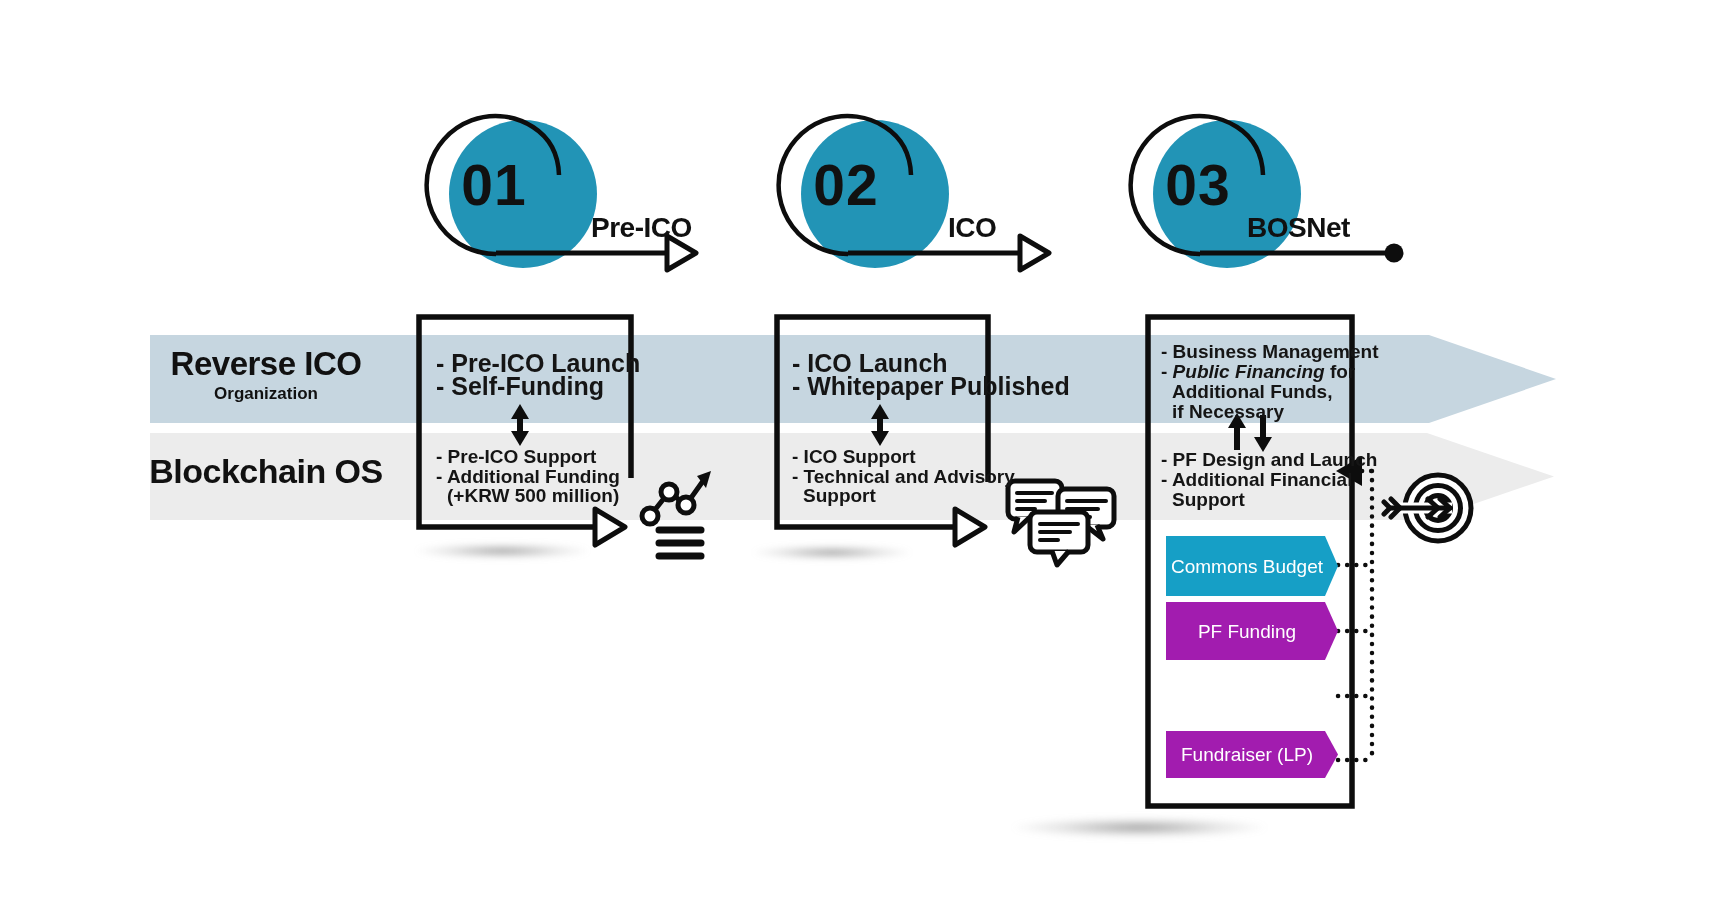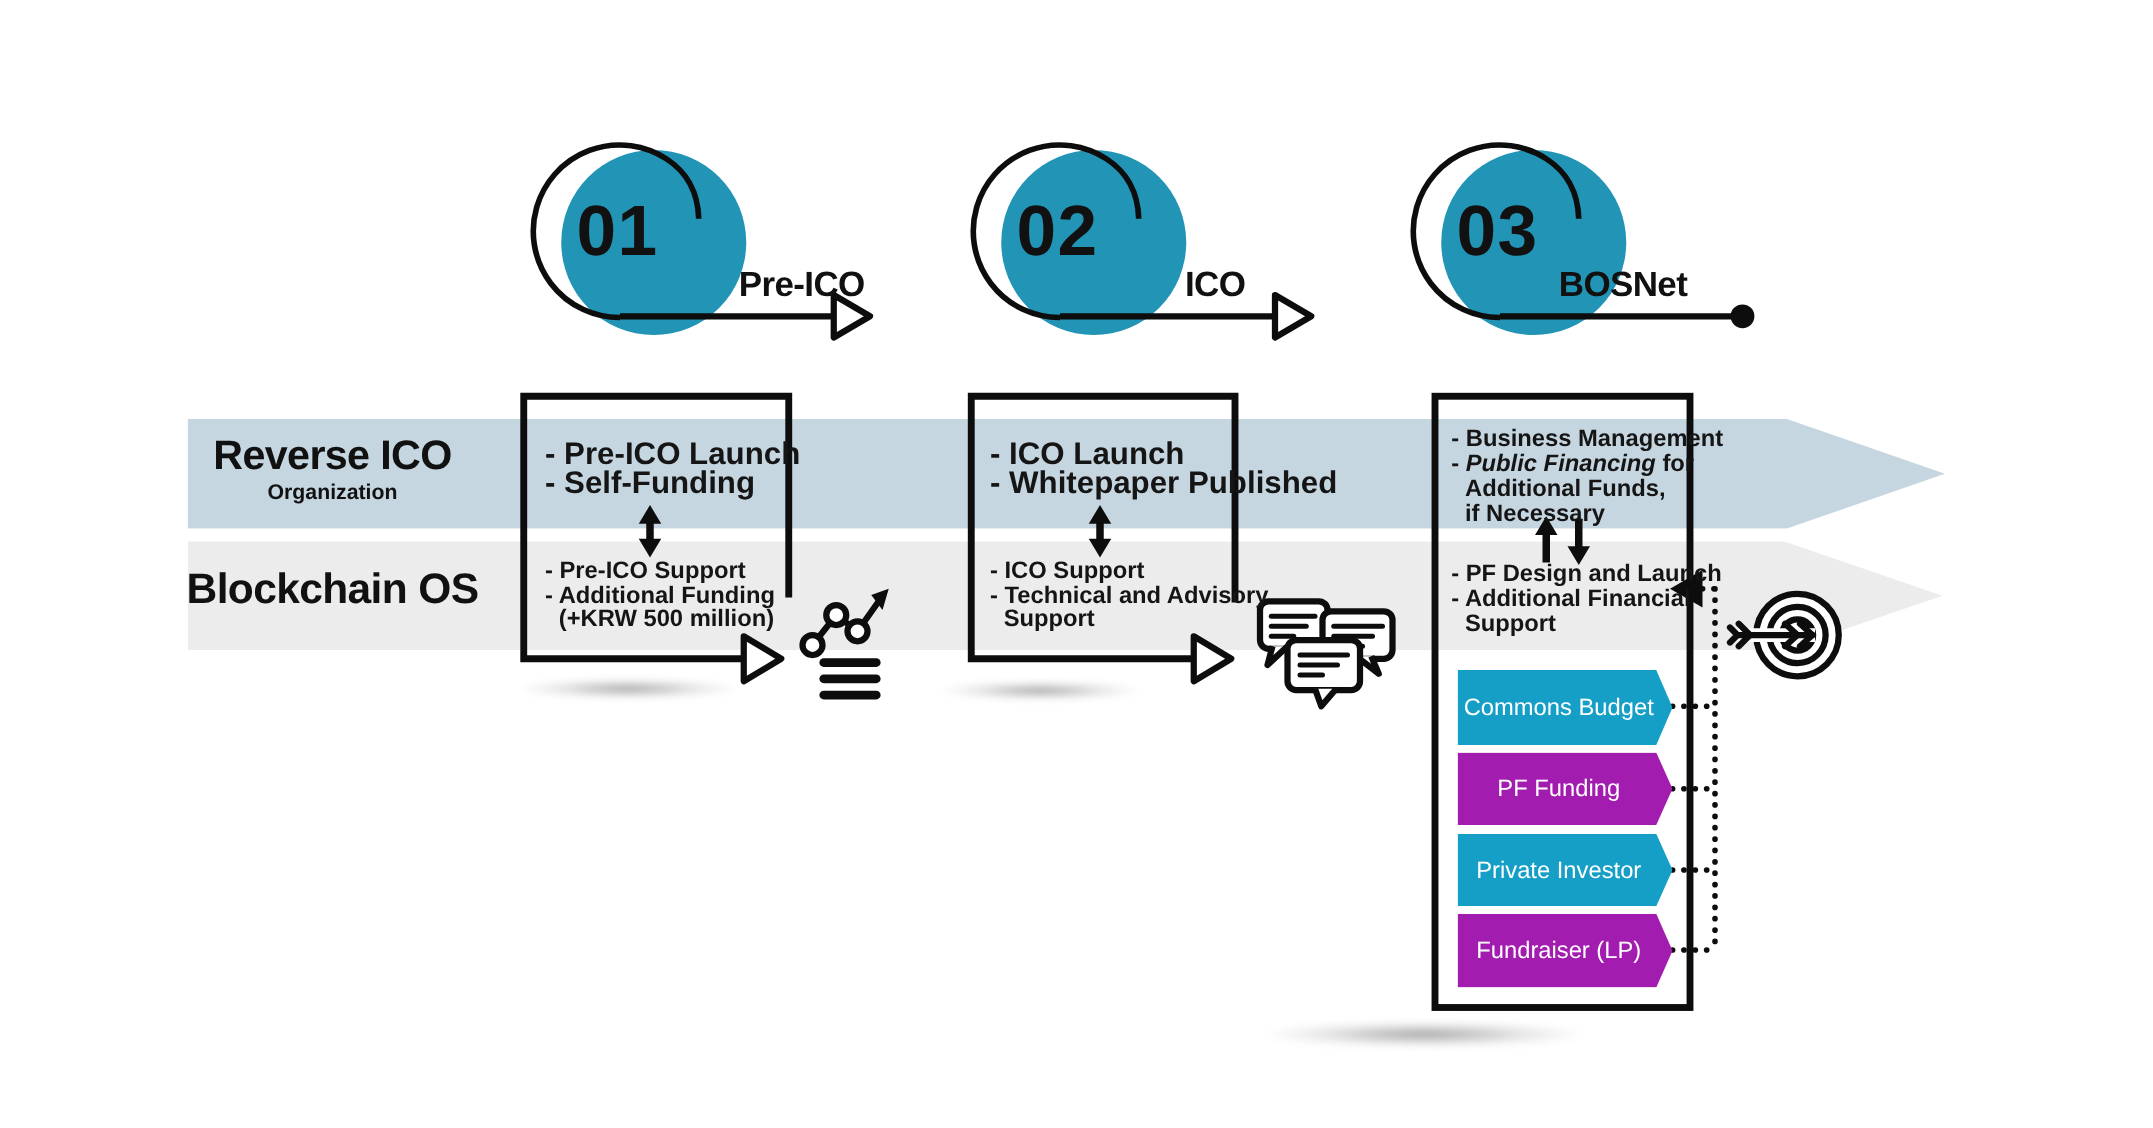--- a/index.html
+++ b/index.html
@@ -210,20 +210,17 @@
     <div>- Additional Financial</div>
     <div class="cont">Support</div>
   </div>
 
   <div class="fsrc fs-teal" style="top:536px;height:60px;">
     <span>Commons Budget</span>
   </div>
   <div class="fsrc fs-dark" style="top:602px;height:58px;">
     <span>PF Funding</span>
   </div>
-  <div class="fsrc fs-teal" style="top:667px;height:58px;">
-    <span>Private Investor</span>
-  </div>
-  <div class="fsrc fs-dark" style="top:731px;height:59px;">
+  <div class="fsrc fs-dark" style="top:731px;height:47px;">
     <span>Fundraiser (LP)</span>
   </div>
 
 </div>
 
 </body></html>

